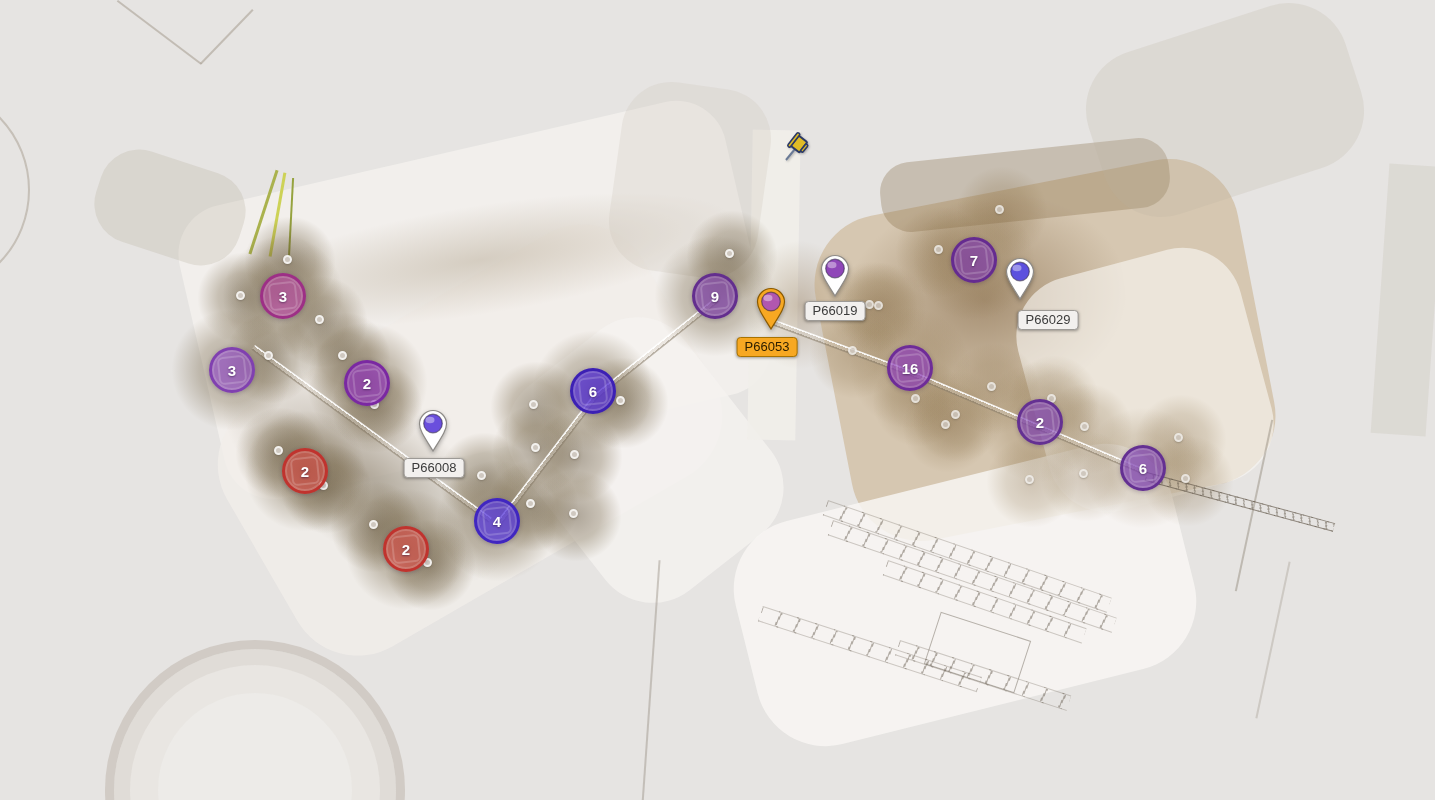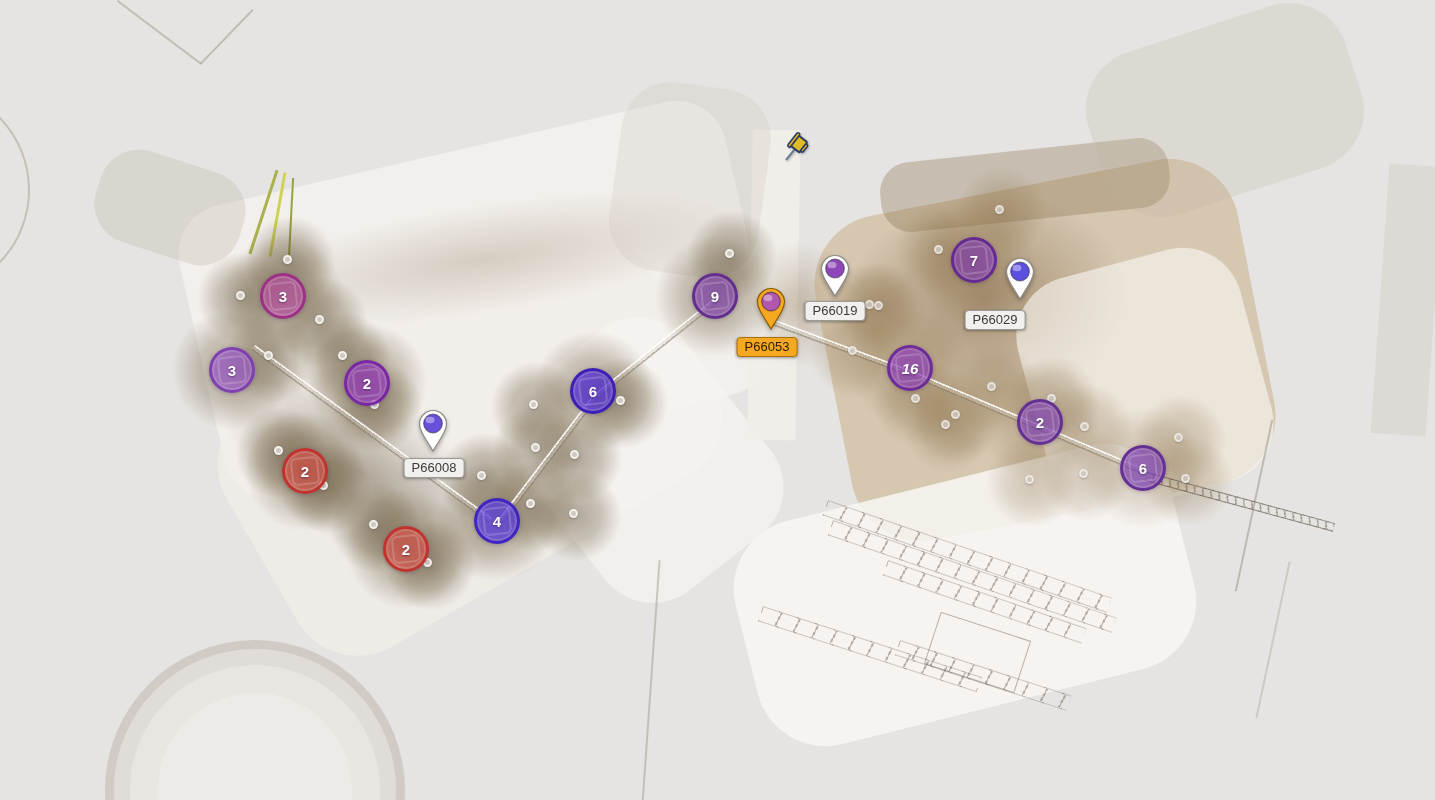--- a/index.html
+++ b/index.html
@@ -207,21 +207,21 @@
       </div>
       <div class="cluster" style="left: 474px; top: 498px; background: rgba(86, 55, 216, 0.75); border-color: rgb(64, 38, 192);">
         <span class="cluster-count">4</span>
       </div>
       <div class="cluster" style="left: 570px; top: 368px; background: rgba(83, 48, 207, 0.78); border-color: rgb(60, 32, 180);">
         <span class="cluster-count">6</span>
       </div>
       <div class="cluster" style="left: 692px; top: 273px; background: rgba(126, 65, 166, 0.72); border-color: rgb(99, 46, 142);">
         <span class="cluster-count">9</span>
       </div>
-      <div class="cluster" style="left: 887px; top: 345px; background: rgba(139, 60, 180, 0.72); border-color: rgb(110, 44, 152); font-style: italic;">
+      <div class="cluster" style="left: 887px; top: 345px; background: rgba(139, 60, 180, 0.72); border-color: rgb(110, 44, 152);">
         <span class="cluster-count">16</span>
       </div>
       <div class="cluster" style="left: 951px; top: 237px; background: rgba(125, 59, 169, 0.7); border-color: rgb(101, 43, 144);">
         <span class="cluster-count">7</span>
       </div>
       <div class="cluster" style="left: 1017px; top: 399px; background: rgba(124, 63, 174, 0.7); border-color: rgb(100, 48, 146);">
         <span class="cluster-count">2</span>
       </div>
       <div class="cluster" style="left: 1120px; top: 445px; background: rgba(124, 63, 174, 0.72); border-color: rgb(100, 48, 146);">
         <span class="cluster-count">6</span>
@@ -238,21 +238,21 @@
           <path d="M15 1.5 C7.6 1.5 1.5 7.6 1.5 15 C1.5 21 6 27.5 15 42 C24 27.5 28.5 21 28.5 15 C28.5 7.6 22.4 1.5 15 1.5 Z" fill="#ffffff" stroke="#8d8a86" stroke-width="1.2"></path>
           <circle cx="15" cy="14.5" r="9.3" fill="#8f46b8" stroke="rgba(45,35,70,0.6)" stroke-width="1.2"></circle>
           <ellipse cx="12" cy="11" rx="4.5" ry="3.2" fill="rgba(255,255,255,0.4)"></ellipse>
         </svg></div>
       <div class="pin-label" style="left: 835px; top: 311px;">P66019</div>
       <div class="pin" style="left: 1005px; top: 257px;"><svg width="30" height="44" viewBox="0 0 30 44">
           <path d="M15 1.5 C7.6 1.5 1.5 7.6 1.5 15 C1.5 21 6 27.5 15 42 C24 27.5 28.5 21 28.5 15 C28.5 7.6 22.4 1.5 15 1.5 Z" fill="#ffffff" stroke="#8d8a86" stroke-width="1.2"></path>
           <circle cx="15" cy="14.5" r="9.3" fill="#5c50de" stroke="rgba(45,35,70,0.6)" stroke-width="1.2"></circle>
           <ellipse cx="12" cy="11" rx="4.5" ry="3.2" fill="rgba(255,255,255,0.4)"></ellipse>
         </svg></div>
-      <div class="pin-label" style="left: 995px; top: 320px; text-align: center;">P66029</div>
+      <div class="pin-label" style="left: 1048px; top: 320px; text-align: center;">P66029</div>
       <div class="pin" style="left: 756px; top: 287px;"><svg width="30" height="44" viewBox="0 0 30 44">
           <path d="M15 1.5 C7.6 1.5 1.5 7.6 1.5 15 C1.5 21 6 27.5 15 42 C24 27.5 28.5 21 28.5 15 C28.5 7.6 22.4 1.5 15 1.5 Z" fill="#f7a822" stroke="#8a5a00" stroke-width="1.2"></path>
           <circle cx="15" cy="14.5" r="9.3" fill="#b157af" stroke="rgba(45,35,70,0.6)" stroke-width="1.2"></circle>
           <ellipse cx="12" cy="11" rx="4.5" ry="3.2" fill="rgba(255,255,255,0.4)"></ellipse>
         </svg></div>
       <div class="pin-label pin-label-selected" style="left: 767px; top: 347px;">P66053</div>
     </div>
 
   <svg id="pushpin" class="pushpin" width="34" height="34" viewBox="0 0 34 34" style="left: 780px; top: 131px;">
     <line x1="6" y1="29" x2="15" y2="18" stroke="#6a7a96" stroke-width="2"></line>

